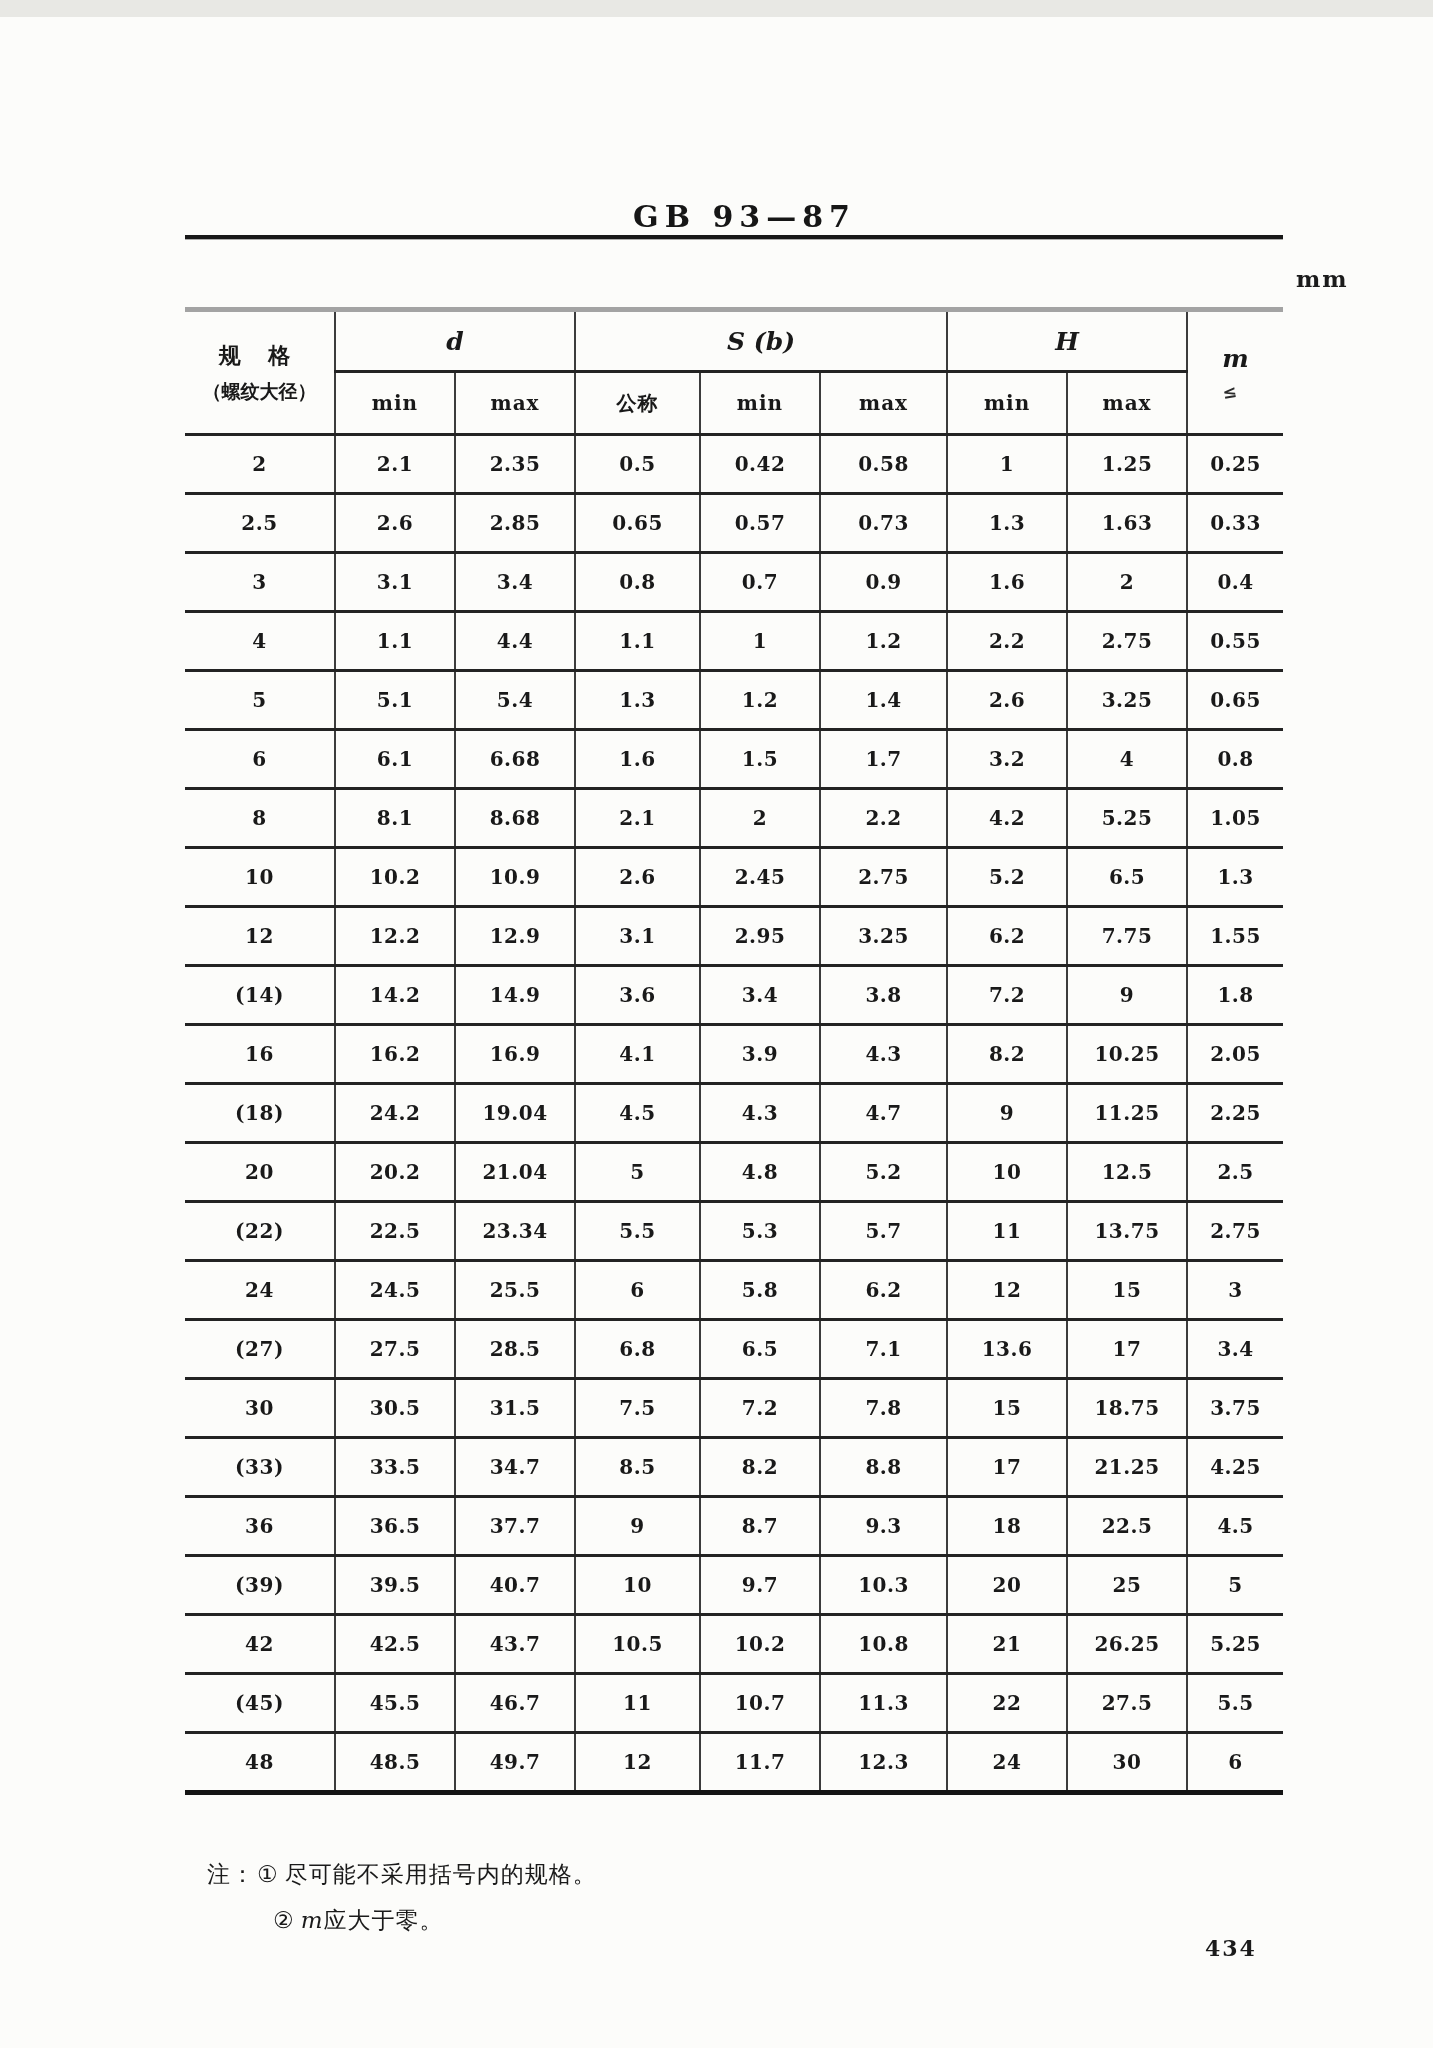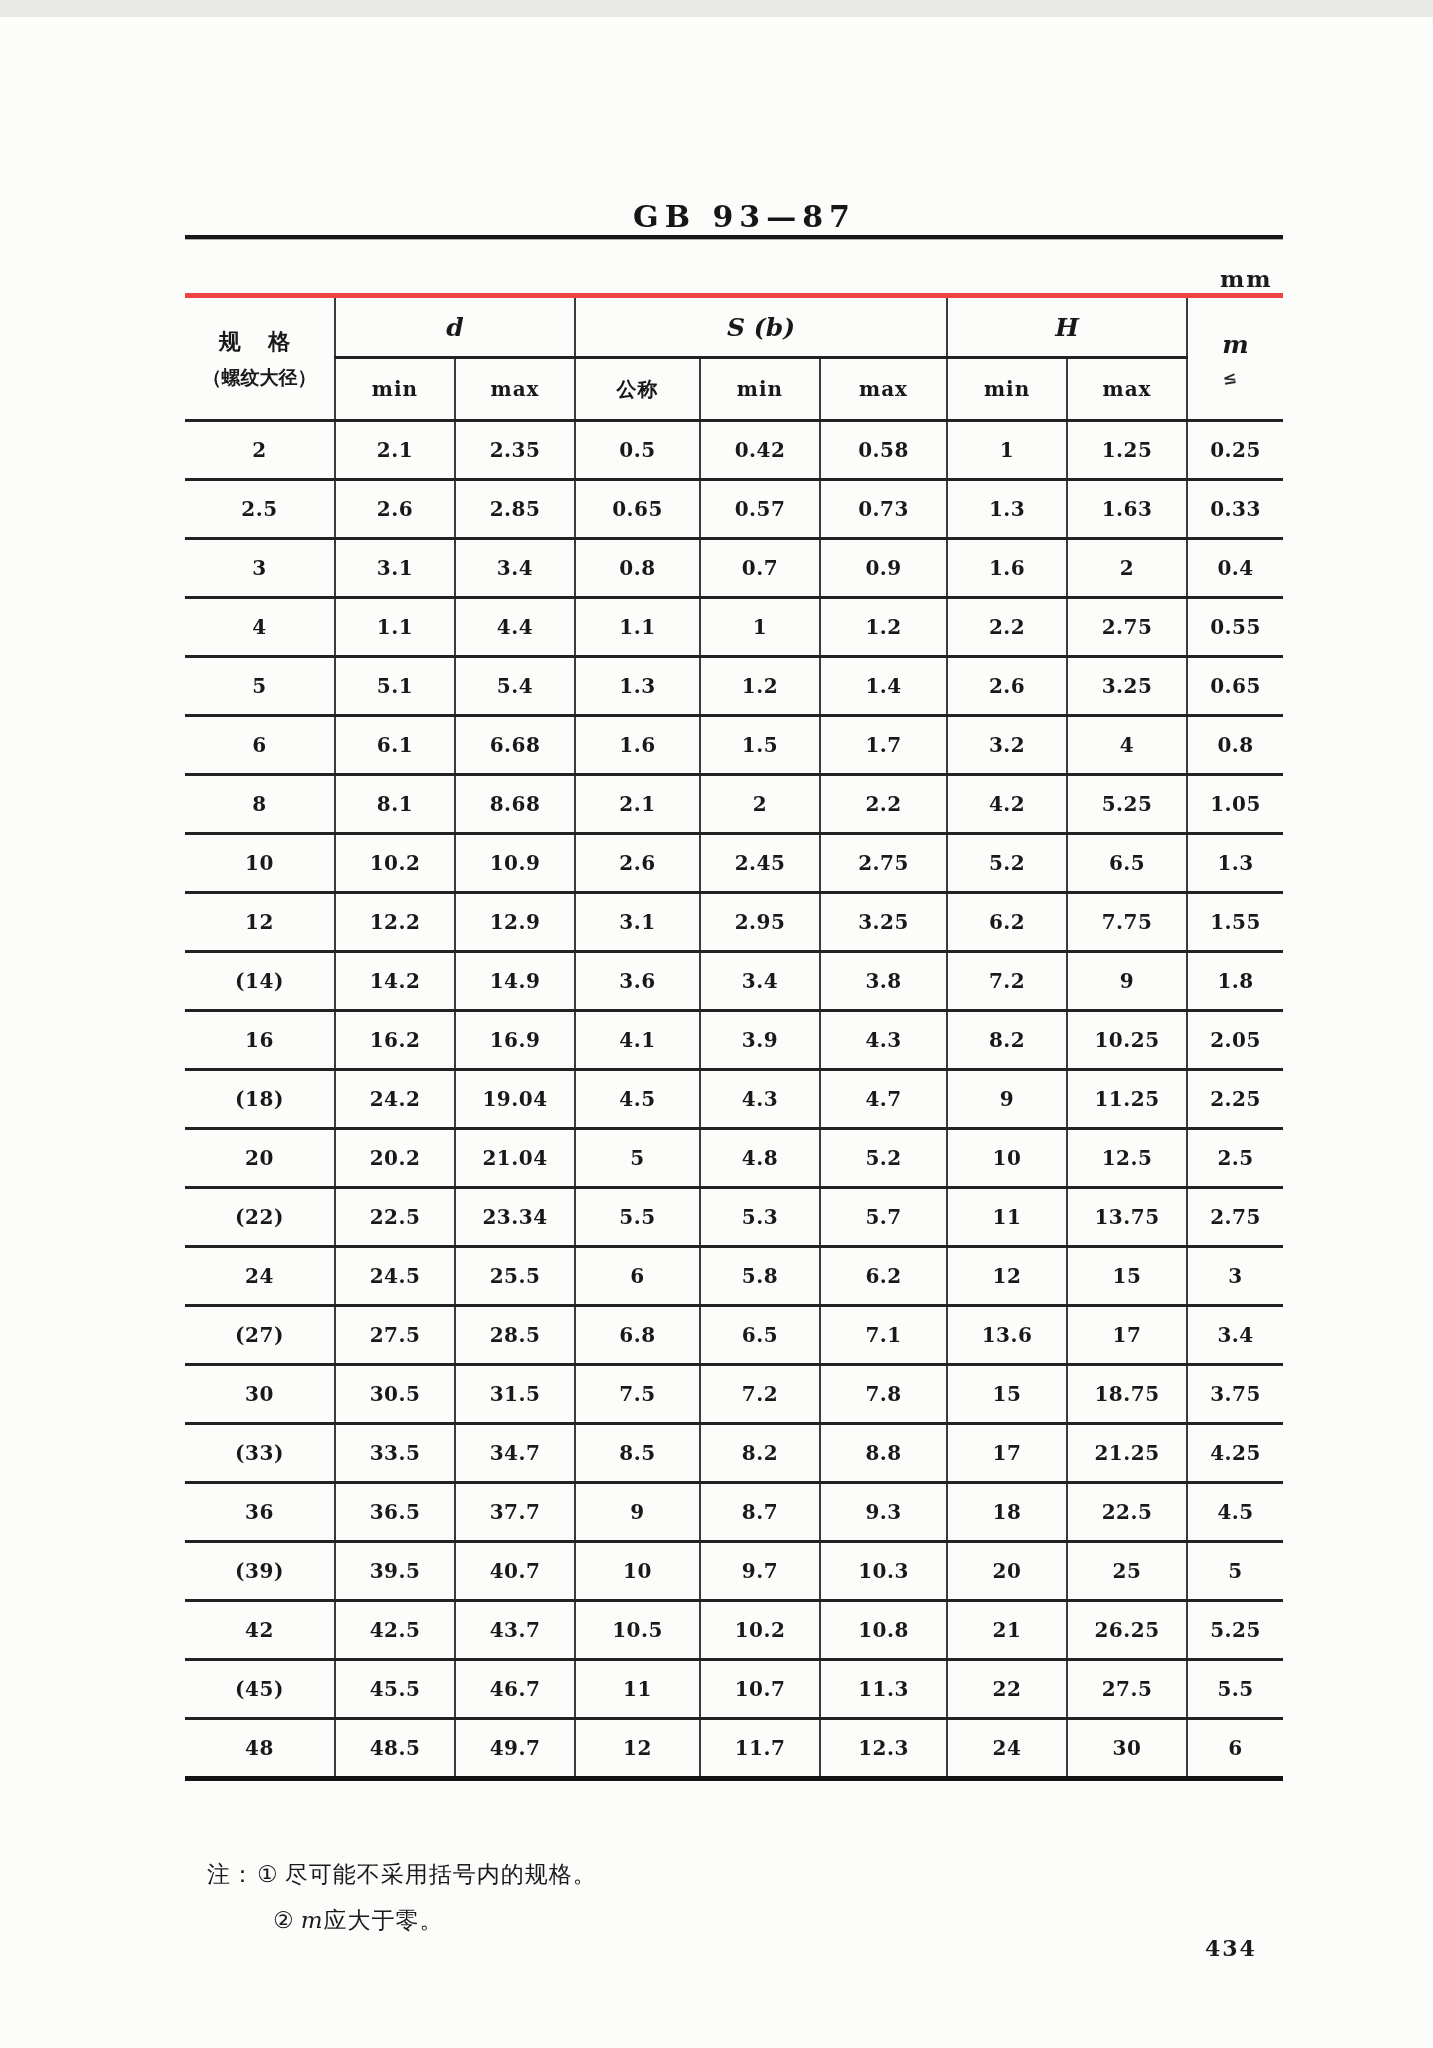--- a/index.html
+++ b/index.html
@@ -32,34 +32,34 @@
     left: 185px;
     width: 1098px;
     height: 4px;
     background: #181818;
     box-shadow: 0 1px 0 rgba(20,20,20,0.35);
   }
 
   .unit-label {
     position: absolute;
     top: 248px;
-    left: 1220px;
+    left: 1296px;
     font-size: 23px;
     font-weight: 700;
     letter-spacing: 2px;
   }
 
   table.spec-table {
     position: absolute;
-    top: 276px;
+    top: 290px;
     left: 185px;
     width: 1098px;
     border-collapse: collapse;
     table-layout: fixed;
-    border-top: 5px solid #ef4444;
+    border-top: 5px solid #a3a3a3;
     border-bottom: 5px solid #141414;
   }
   .spec-table th, .spec-table td {
     border-left: 2px solid #3c3c3c;
     border-right: 2px solid #3c3c3c;
     border-top: 3px solid #232323;
     border-bottom: 3px solid #232323;
     text-align: center;
     vertical-align: middle;
     padding: 0;

